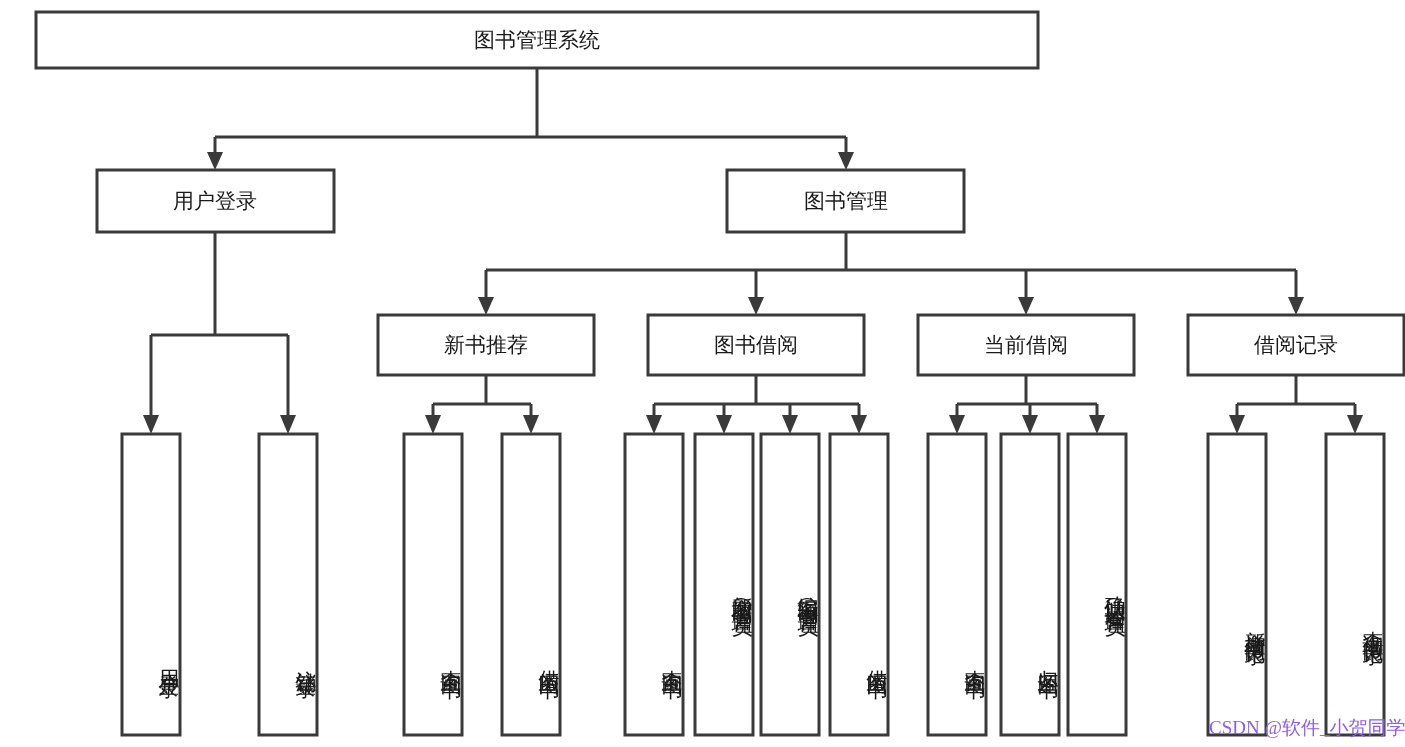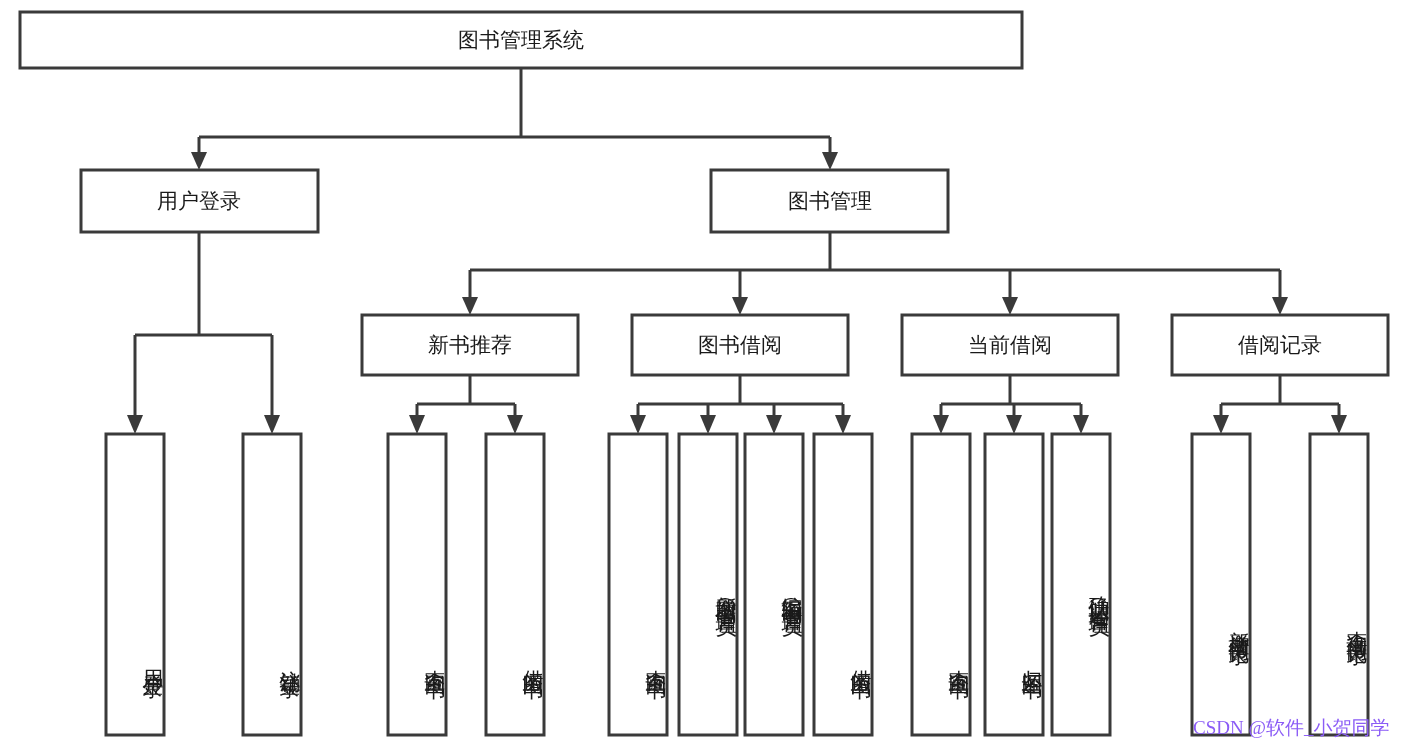--- a/index.html
+++ b/index.html
@@ -11,20 +11,21 @@
     width: 1405px;
     height: 747px;
     font-family: "Liberation Sans", "DejaVu Sans", sans-serif;
     overflow: hidden;
   }
   #diagram-root {
     position: relative;
     width: 1267px;
     height: 747px;
     background: #ffffff;
+    margin-left: 16px;
   }
   svg.diagram-canvas {
     position: absolute;
     left: 0;
     top: 0;
     width: 1405px;
     height: 747px;
   }
   .node-box {
     fill: #ffffff;

